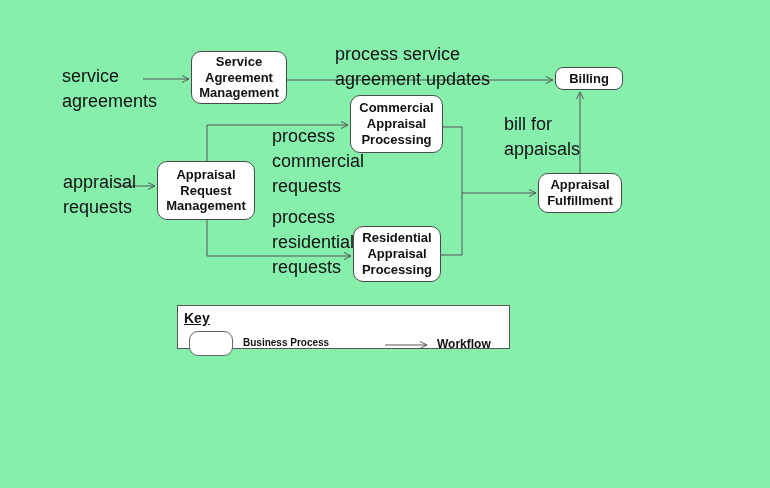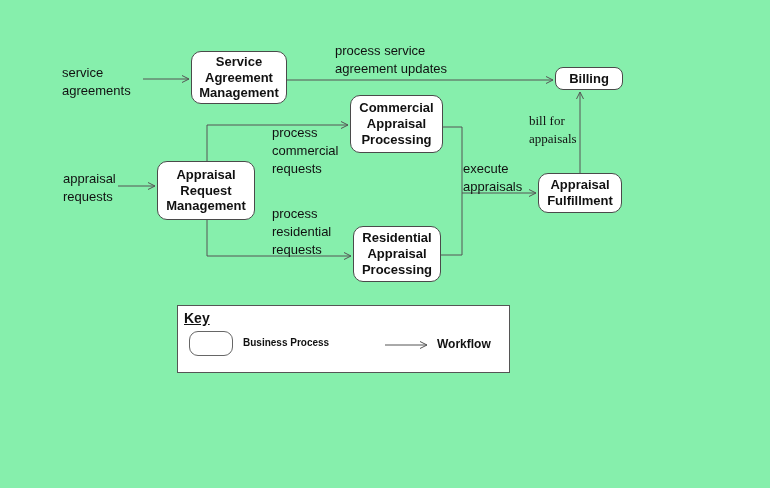--- a/index.html
+++ b/index.html
@@ -8,26 +8,26 @@
     font-family:"Liberation Sans", sans-serif; color:#111; overflow:hidden;
   }
   .node {
     position:absolute; box-sizing:border-box;
     border:1px solid #4a4a4a; border-radius:10px; background:#fff;
     display:flex; align-items:center; justify-content:center;
     text-align:center; font-weight:bold; font-size:13px; line-height:1.22;
     white-space:pre-line; color:#111;
   }
   .flow-label {
-    position:absolute; font-size:13px; line-height:1.38;
+    position:absolute; font-size:18px; line-height:1.38;
     white-space:pre-line; color:#111;
   }
   .edges { position:absolute; left:0; top:0; width:770px; height:488px; pointer-events:none; }
   .keybox {
-    position:absolute; left:177px; top:305px; width:333px; height:68px;
+    position:absolute; left:177px; top:305px; width:333px; height:44px;
     box-sizing:border-box; border:1px solid #555; background:#fff;text-align:center;
   }
   .key-title {
     position:absolute; left:6px; top:4px; font-size:14px; font-weight:bold;
     text-decoration:underline;
   }
   .key-sample-node {
     position:absolute; left:11px; top:25px; width:44px; height:25px;
     box-sizing:border-box; border:1px solid #666; border-radius:9px; background:#fff;
   }
@@ -88,24 +88,22 @@
 requests</div>
 
   <div class="flow-label" style="left:272px; top:124px;">process
 commercial
 requests</div>
 
   <div class="flow-label" style="left:272px; top:205px;">process
 residential
 requests</div>
 
-  <div class="flow-label" style="left:463px; top:160px;">execute
-appraisals</div>
 
-  <div class="flow-label" style="left:529px; top:112px;font-family:Liberation Serif, serif;">bill for
+  <div class="flow-label" style="left:504px; top:112px;">bill for
 appaisals</div>
 
   <div class="keybox">
     <span class="key-title">Key</span>
     <div class="key-sample-node"></div>
     <span class="key-bp-label">Business Process</span>
     <svg class="key-arrow-svg" width="50" height="12">
       <line x1="1" y1="6" x2="43" y2="6" stroke="#555" stroke-width="1" marker-end="url(#arrow)"></line>
     </svg>
     <span class="key-wf-label">Workflow</span>

